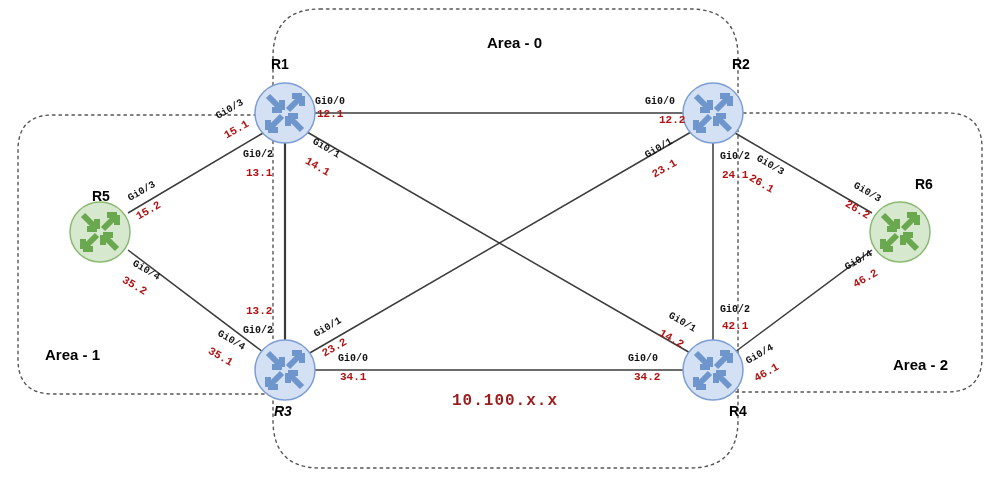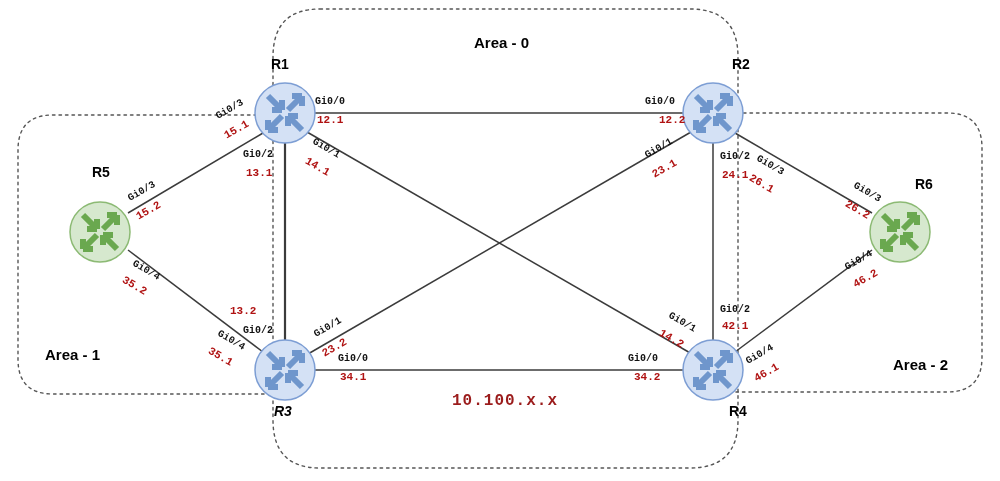--- a/index.html
+++ b/index.html
@@ -200,35 +200,35 @@
         <path d="M -3,3 L -17,17" stroke-width="6"></path>
         <path d="M -17,17 L -7,17 M -17,17 L -17,7" stroke-width="6"></path>
         <path d="M 3,3 L 17,17" stroke-width="6"></path>
         <path d="M 3,3 L 13,3 M 3,3 L 3,13" stroke-width="6"></path>
         <path d="M -3,-3 L -17,-17" stroke-width="6"></path>
         <path d="M -3,-3 L -13,-3 M -3,-3 L -3,-13" stroke-width="6"></path>
       </g>
     </g>
   </svg>
 
-  <div class="area-label" style="left:474px; top:34px;">Area - 0</div>
+  <div class="area-label" style="left:487px; top:34px;">Area - 0</div>
   <div class="area-label" style="left:45px; top:346px;">Area - 1</div>
   <div class="area-label" style="left:893px; top:356px;">Area - 2</div>
 
   <div class="subnet-label" style="left:452px; top:392px;">10.100.x.x</div>
 
   <div class="router-name" style="left:271px; top:56px;text-align:center;">R1</div>
   <div class="router-name" style="left:704px; top:56px;padding-left:28px;">R2</div>
   <div class="router-name" style="left:274px; top:403px;font-style:italic;">R3</div>
   <div class="router-name" style="left:706px; top:403px;margin-left:23px;">R4</div>
-  <div class="router-name" style="left:92px; top:164px;">R5</div>
+  <div class="router-name" style="left:92px; top:188px;">R5</div>
   <div class="router-name" style="left:888px; top:176px;padding-left:27px;">R6</div>
 
   <div class="iface-name" style="left:315px; top:96px;">Gi0/0</div>
-  <div class="iface-ip" style="left:317px; top:114px;">12.1</div>
+  <div class="iface-ip" style="left:317px; top:108px;">12.1</div>
 
   <div class="iface-name" style="left:316px; top:136px; transform:rotate(30deg);">Gi0/1</div>
   <div class="iface-ip" style="left:309px; top:155px; transform:rotate(30deg);">14.1</div>
 
   <div class="iface-name" style="left:243px; top:149px;">Gi0/2</div>
   <div class="iface-ip" style="left:246px; top:167px;">13.1</div>
 
   <div class="iface-name" style="left:214px; top:112px; transform:rotate(-30deg);">Gi0/3</div>
   <div class="iface-ip" style="left:222px; top:131px; transform:rotate(-30deg);">15.1</div>
 
@@ -244,21 +244,21 @@
   <div class="iface-name" style="left:760px; top:153px; transform:rotate(30deg);">Gi0/3</div>
   <div class="iface-ip" style="left:753px; top:172px; transform:rotate(30deg);">26.1</div>
 
   <div class="iface-name" style="left:338px; top:353px;">Gi0/0</div>
   <div class="iface-ip" style="left:340px; top:371px;">34.1</div>
 
   <div class="iface-name" style="left:312px; top:330px; transform:rotate(-30deg);">Gi0/1</div>
   <div class="iface-ip" style="left:320px; top:349px; transform:rotate(-30deg);">23.2</div>
 
   <div class="iface-name" style="left:243px; top:325px;">Gi0/2</div>
-  <div class="iface-ip" style="left:230px; top:305px;font-family:Liberation Mono, monospace;">13.2</div>
+  <div class="iface-ip" style="left:246px; top:305px;font-family:Liberation Mono, monospace;">13.2</div>
 
   <div class="iface-name" style="left:221px; top:328px; transform:rotate(30deg);">Gi0/4</div>
   <div class="iface-ip" style="left:212px; top:345px; transform:rotate(30deg);">35.1</div>
 
   <div class="iface-name" style="left:628px; top:353px;">Gi0/0</div>
   <div class="iface-ip" style="left:634px; top:371px;">34.2</div>
 
   <div class="iface-name" style="left:672px; top:310px; transform:rotate(30deg);">Gi0/1</div>
   <div class="iface-ip" style="left:663px; top:327px; transform:rotate(30deg);">14.2</div>
 

